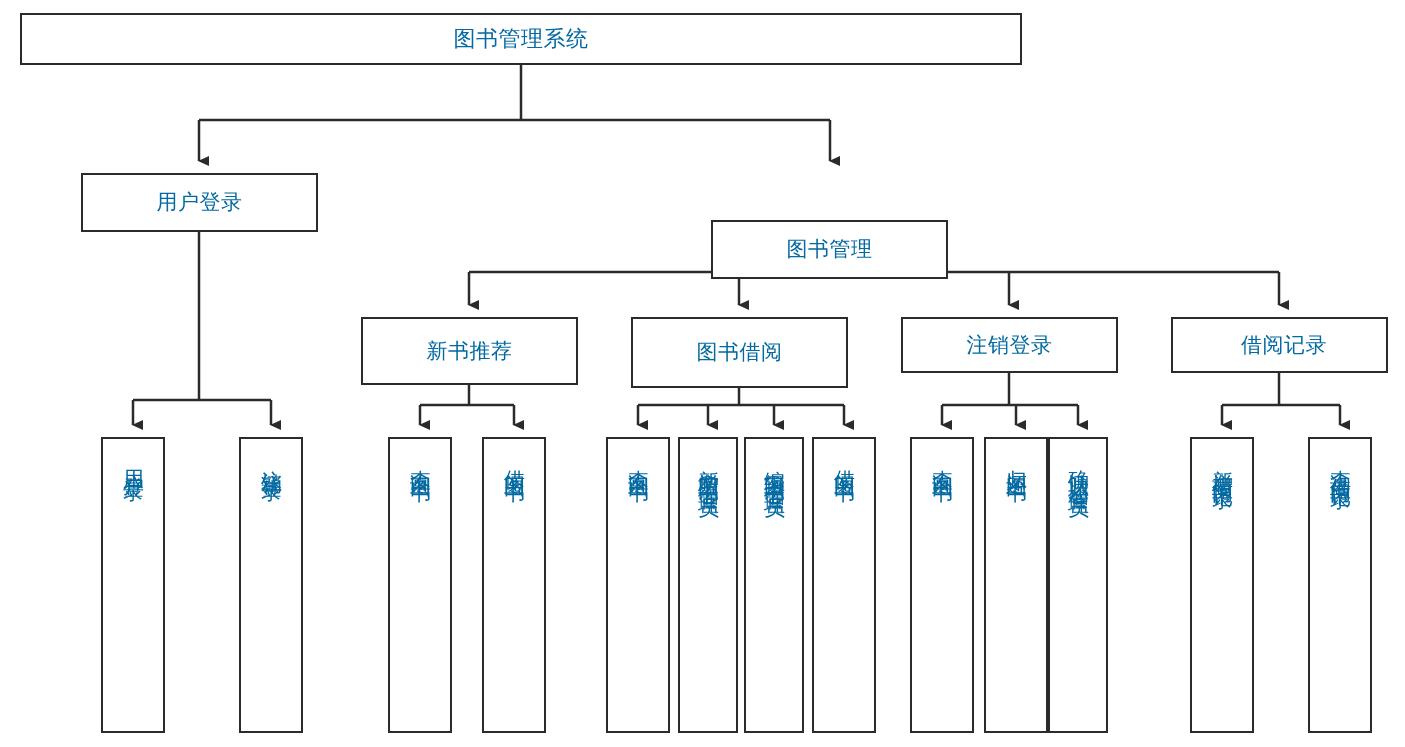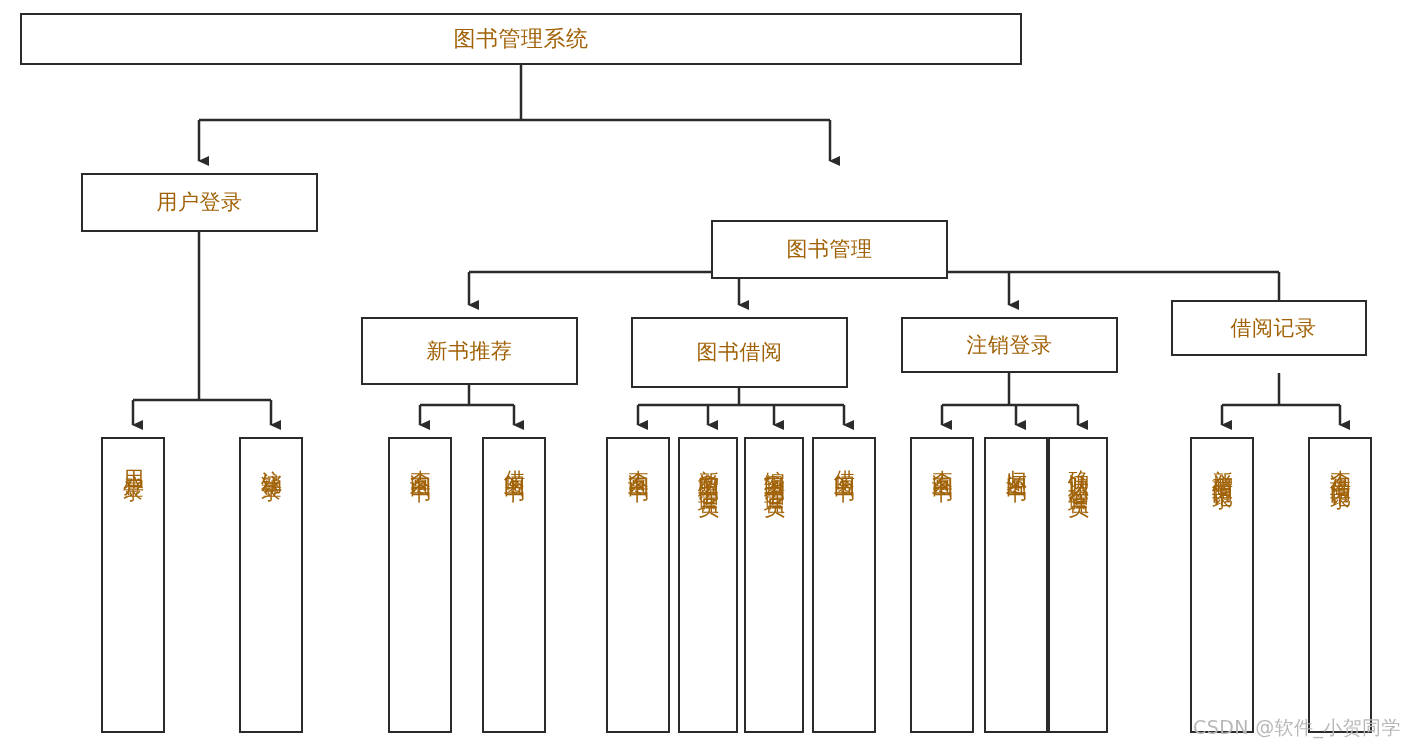--- a/index.html
+++ b/index.html
@@ -26,21 +26,21 @@
   }
   .node {
     position: absolute;
     box-sizing: border-box;
     background: #ffffff;
     border: 2px solid #2b2b2b;
     display: flex;
     align-items: center;
     justify-content: center;
     text-align: right;
-    color: #a16207;
+    color: #0369a1;
     z-index: 2;
   }
   .node-label {
     display: block;
     line-height: 1.18;
     letter-spacing: 0.5px;
     white-space: pre;
   }
   .node.h .node-label {
     font-size: 21px;
@@ -128,21 +128,21 @@
       </div>
       <div class="node h" style="left: 361px; top: 317px; width: 217px; height: 68px;">
         <span class="node-label">新书推荐</span>
       </div>
       <div class="node h" style="left: 631px; top: 317px; width: 217px; height: 71px;">
         <span class="node-label">图书借阅</span>
       </div>
       <div class="node h" style="left: 901px; top: 317px; width: 217px; height: 56px;">
         <span class="node-label">注销登录</span>
       </div>
-      <div class="node h" style="left: 1171px; top: 300px; width: 196px; height: 56px; padding-left: 9px;">
+      <div class="node h" style="left: 1171px; top: 317px; width: 217px; height: 56px; padding-left: 9px;">
         <span class="node-label">借阅记录</span>
       </div>
       <div class="node v" style="left: 101px; top: 437px; width: 64px; height: 296px;">
         <span class="node-label">用户登录</span>
       </div>
       <div class="node v" style="left: 239px; top: 437px; width: 64px; height: 296px;">
         <span class="node-label">注销登录</span>
       </div>
       <div class="node v" style="left: 388px; top: 437px; width: 64px; height: 296px;">
         <span class="node-label">查询图书</span>
@@ -172,15 +172,14 @@
         <span class="node-label">确认归还（管理员）</span>
       </div>
       <div class="node v" style="left: 1190px; top: 437px; width: 64px; height: 296px;">
         <span class="node-label">新增借阅记录</span>
       </div>
       <div class="node v" style="left: 1308px; top: 437px; width: 64px; height: 296px;">
         <span class="node-label">查询借阅记录</span>
       </div>
     </div>
 
-  <div class="watermark" style="left: 1193px; top: 715px;">CSDN @软件_小贺同学</div>
 
 </div>
 
 </body></html>

